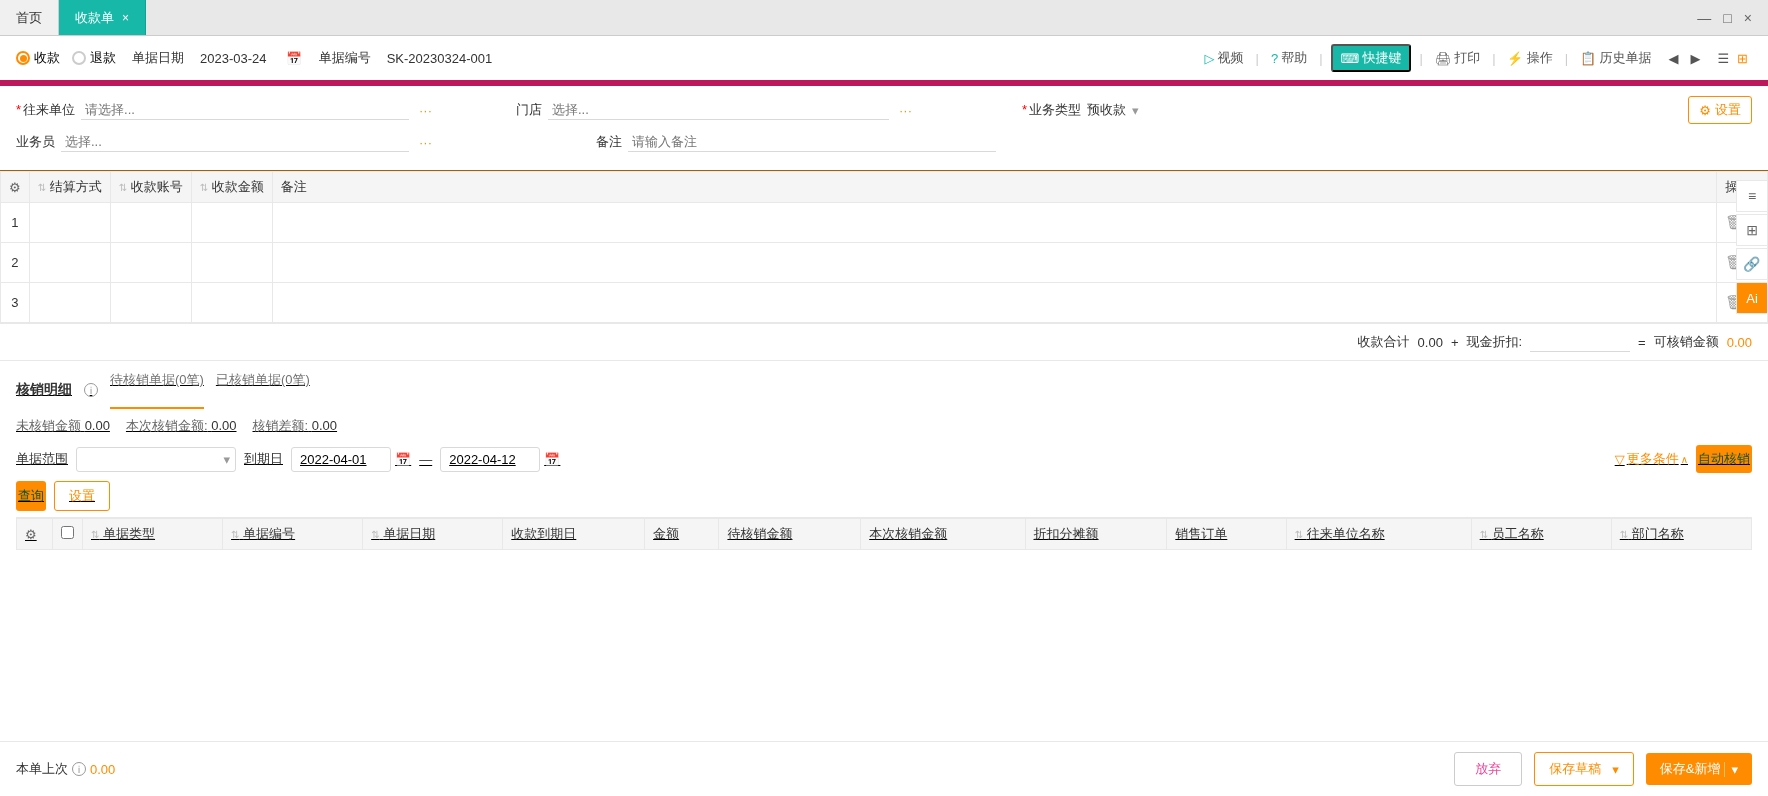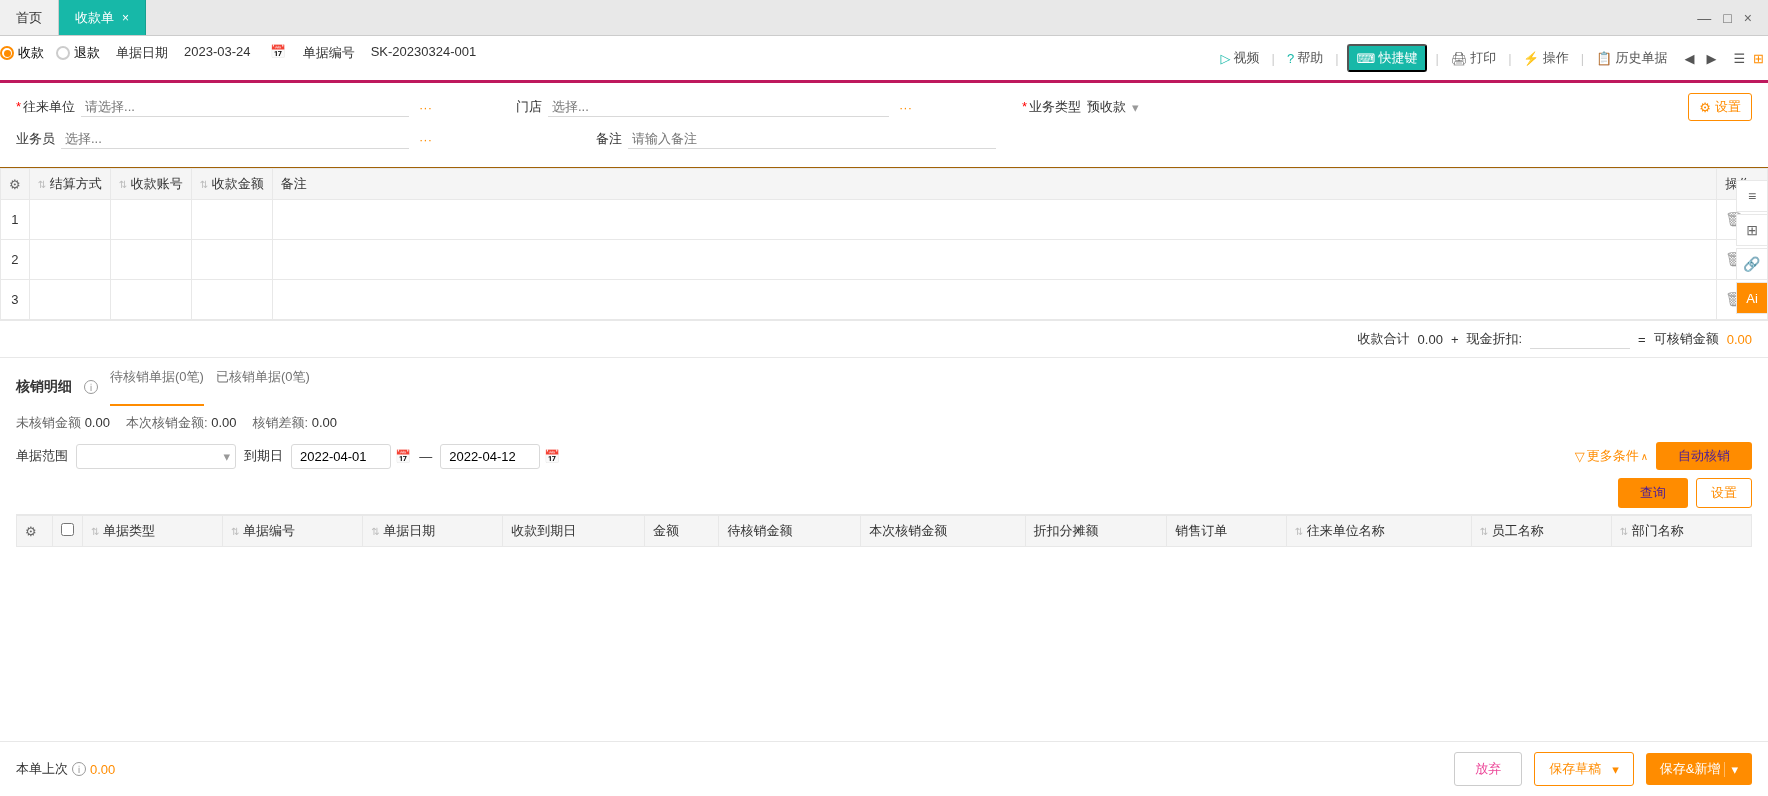--- a/index.html
+++ b/index.html
@@ -44,24 +44,24 @@
       background: #fff;
       margin: 0;
       padding: 0;
       height: calc(796px - 36px);
       display: flex;
       flex-direction: column;
     }
 
     
     .toolbar {
-      display: flex; align-items: flex-start;
+      display: flex; align-items: center;
       background: #fff;
-      padding: 8px 0;
-      border-bottom: 3px solid #be185d;
+      padding: 8px 16px;
+      border-bottom: 6px solid #be185d;
       gap: 16px;
     }
     .radio-group { display: flex; align-items: center; gap: 12px; }
     .radio-item { display: flex; align-items: center; gap: 4px; cursor: pointer; }
     .radio-dot {
       width: 14px; height: 14px; border-radius: 50%;
       border: 2px solid #ccc;
       display: flex; align-items: center; justify-content: center;
     }
     .radio-dot.active { border-color: #ff8c00; }
@@ -171,20 +171,21 @@
       outline: none; width: 100px; padding: 2px 4px;
       text-align: right;
     }
 
     
     .hexiao-section {
       background: #fff;
       padding: 10px 16px;
       flex: 1;
       overflow-y: auto;
+      text-decoration: underline;
     }
     .hexiao-header {
       display: flex; align-items: center; gap: 12px;
       margin-bottom: 8px;
     }
     .hexiao-title { font-size: 14px; font-weight: 600; color: #333; }
     .info-icon {
       width: 14px; height: 14px; border-radius: 50%;
       border: 1px solid #999; color: #999;
       display: flex; align-items: center; justify-content: center;
@@ -231,22 +232,22 @@
       border-radius: 3px; outline: none;
       background: #fff; width: 100px;
     }
     .cal-icon { color: #17b8a8; cursor: pointer; }
 
     .more-conditions {
       color: #ff8c00; cursor: pointer;
       display: flex; align-items: center; gap: 2px;
     }
     .btn-orange {
-      background: #ff8c00; color: #4c1d95;
-      border: none; padding: 5px 22px;
+      background: #ff8c00; color: #14532d;
+      border: none; padding: 5px 2px;
       border-radius: 3px; cursor: pointer;
     }
     .btn-orange-outline {
       background: #fff; color: #ff8c00;
       border: 1px solid #ff8c00; padding: 5px 14px;
       border-radius: 3px; cursor: pointer;
     }
 
     
     .bottom-table-section {
@@ -572,21 +573,21 @@
       <div class="filter-right">
         <span class="more-conditions">
           <span>▽</span>
           <span>更多条件</span>
           <span class="expand-arrow">∧</span>
         </span>
         <button class="btn-orange">自动核销</button>
       </div>
     </div>
 
-    <div style="display:flex;justify-content:flex-end;gap:8px;margin-bottom:6px;">
+    <div style="display:flex;justify-content:flex-start;gap:8px;margin-bottom:6px;">
       <button class="btn-orange">查询</button>
       <button class="btn-orange-outline">设置</button>
     </div>
 
     <div class="bottom-table-section">
       <table class="bottom-table">
         <thead>
           <tr>
             <th style="width:36px;">
               <span class="table-settings-icon">⚙</span>

